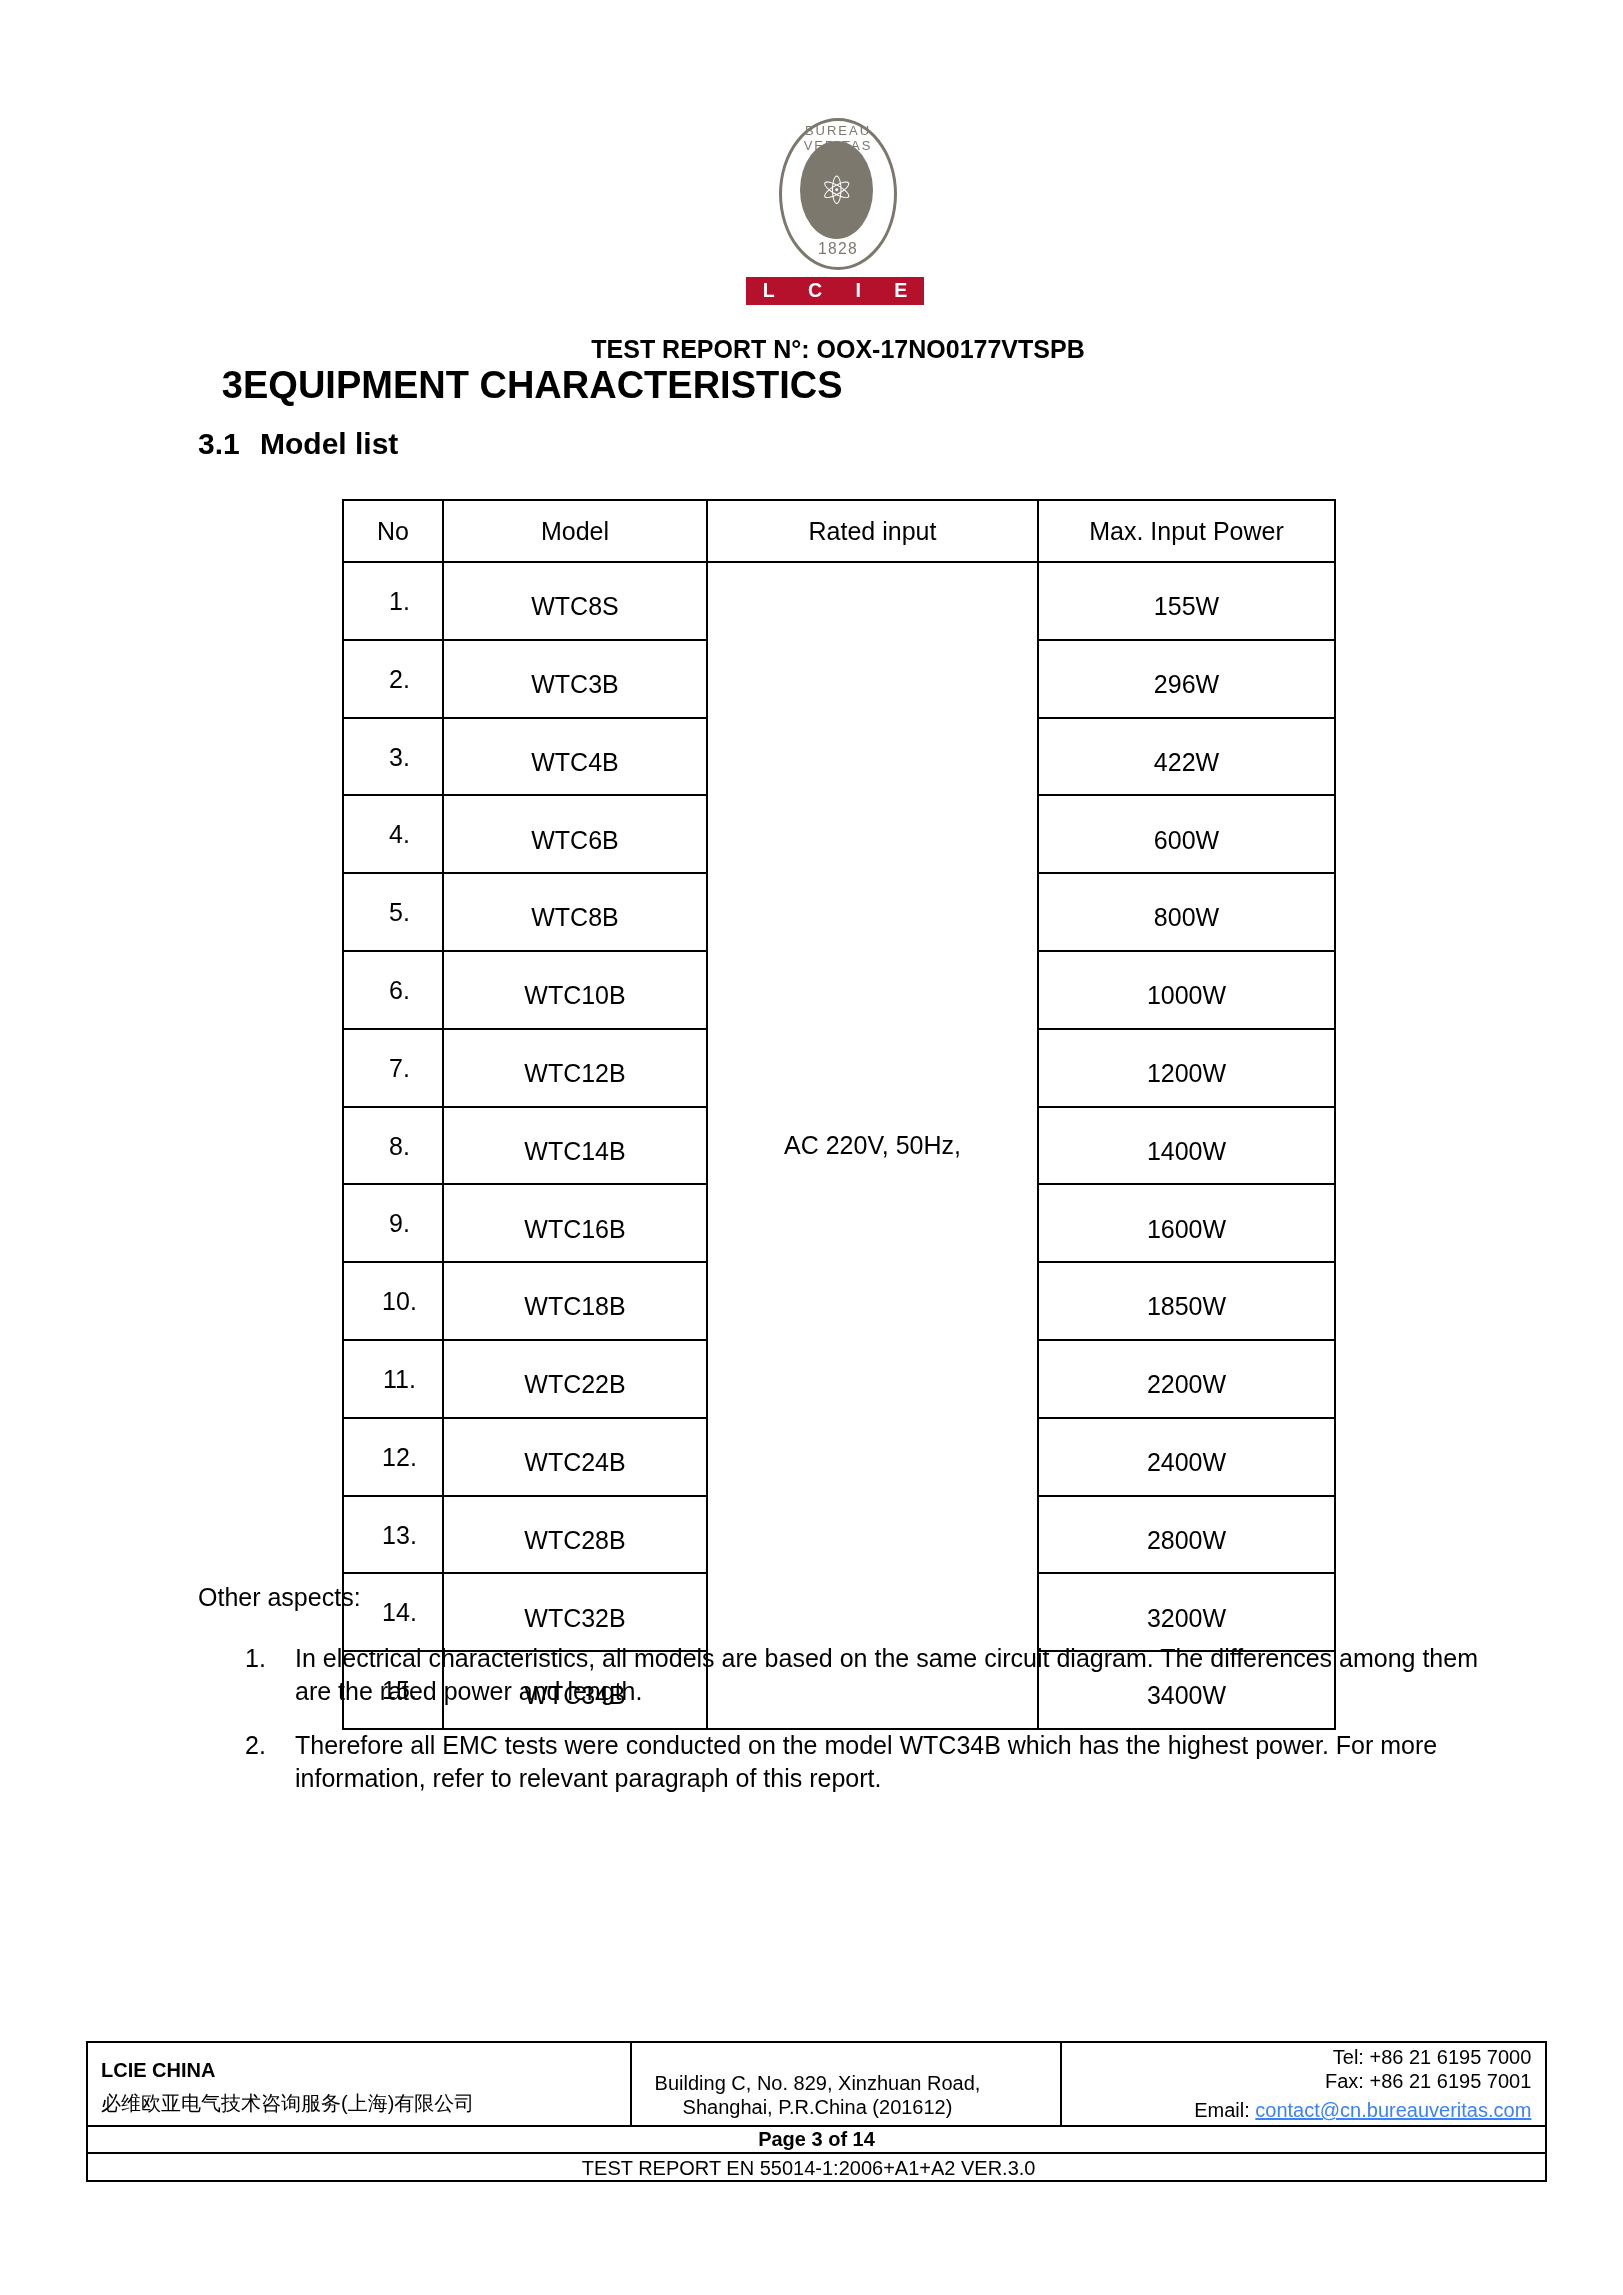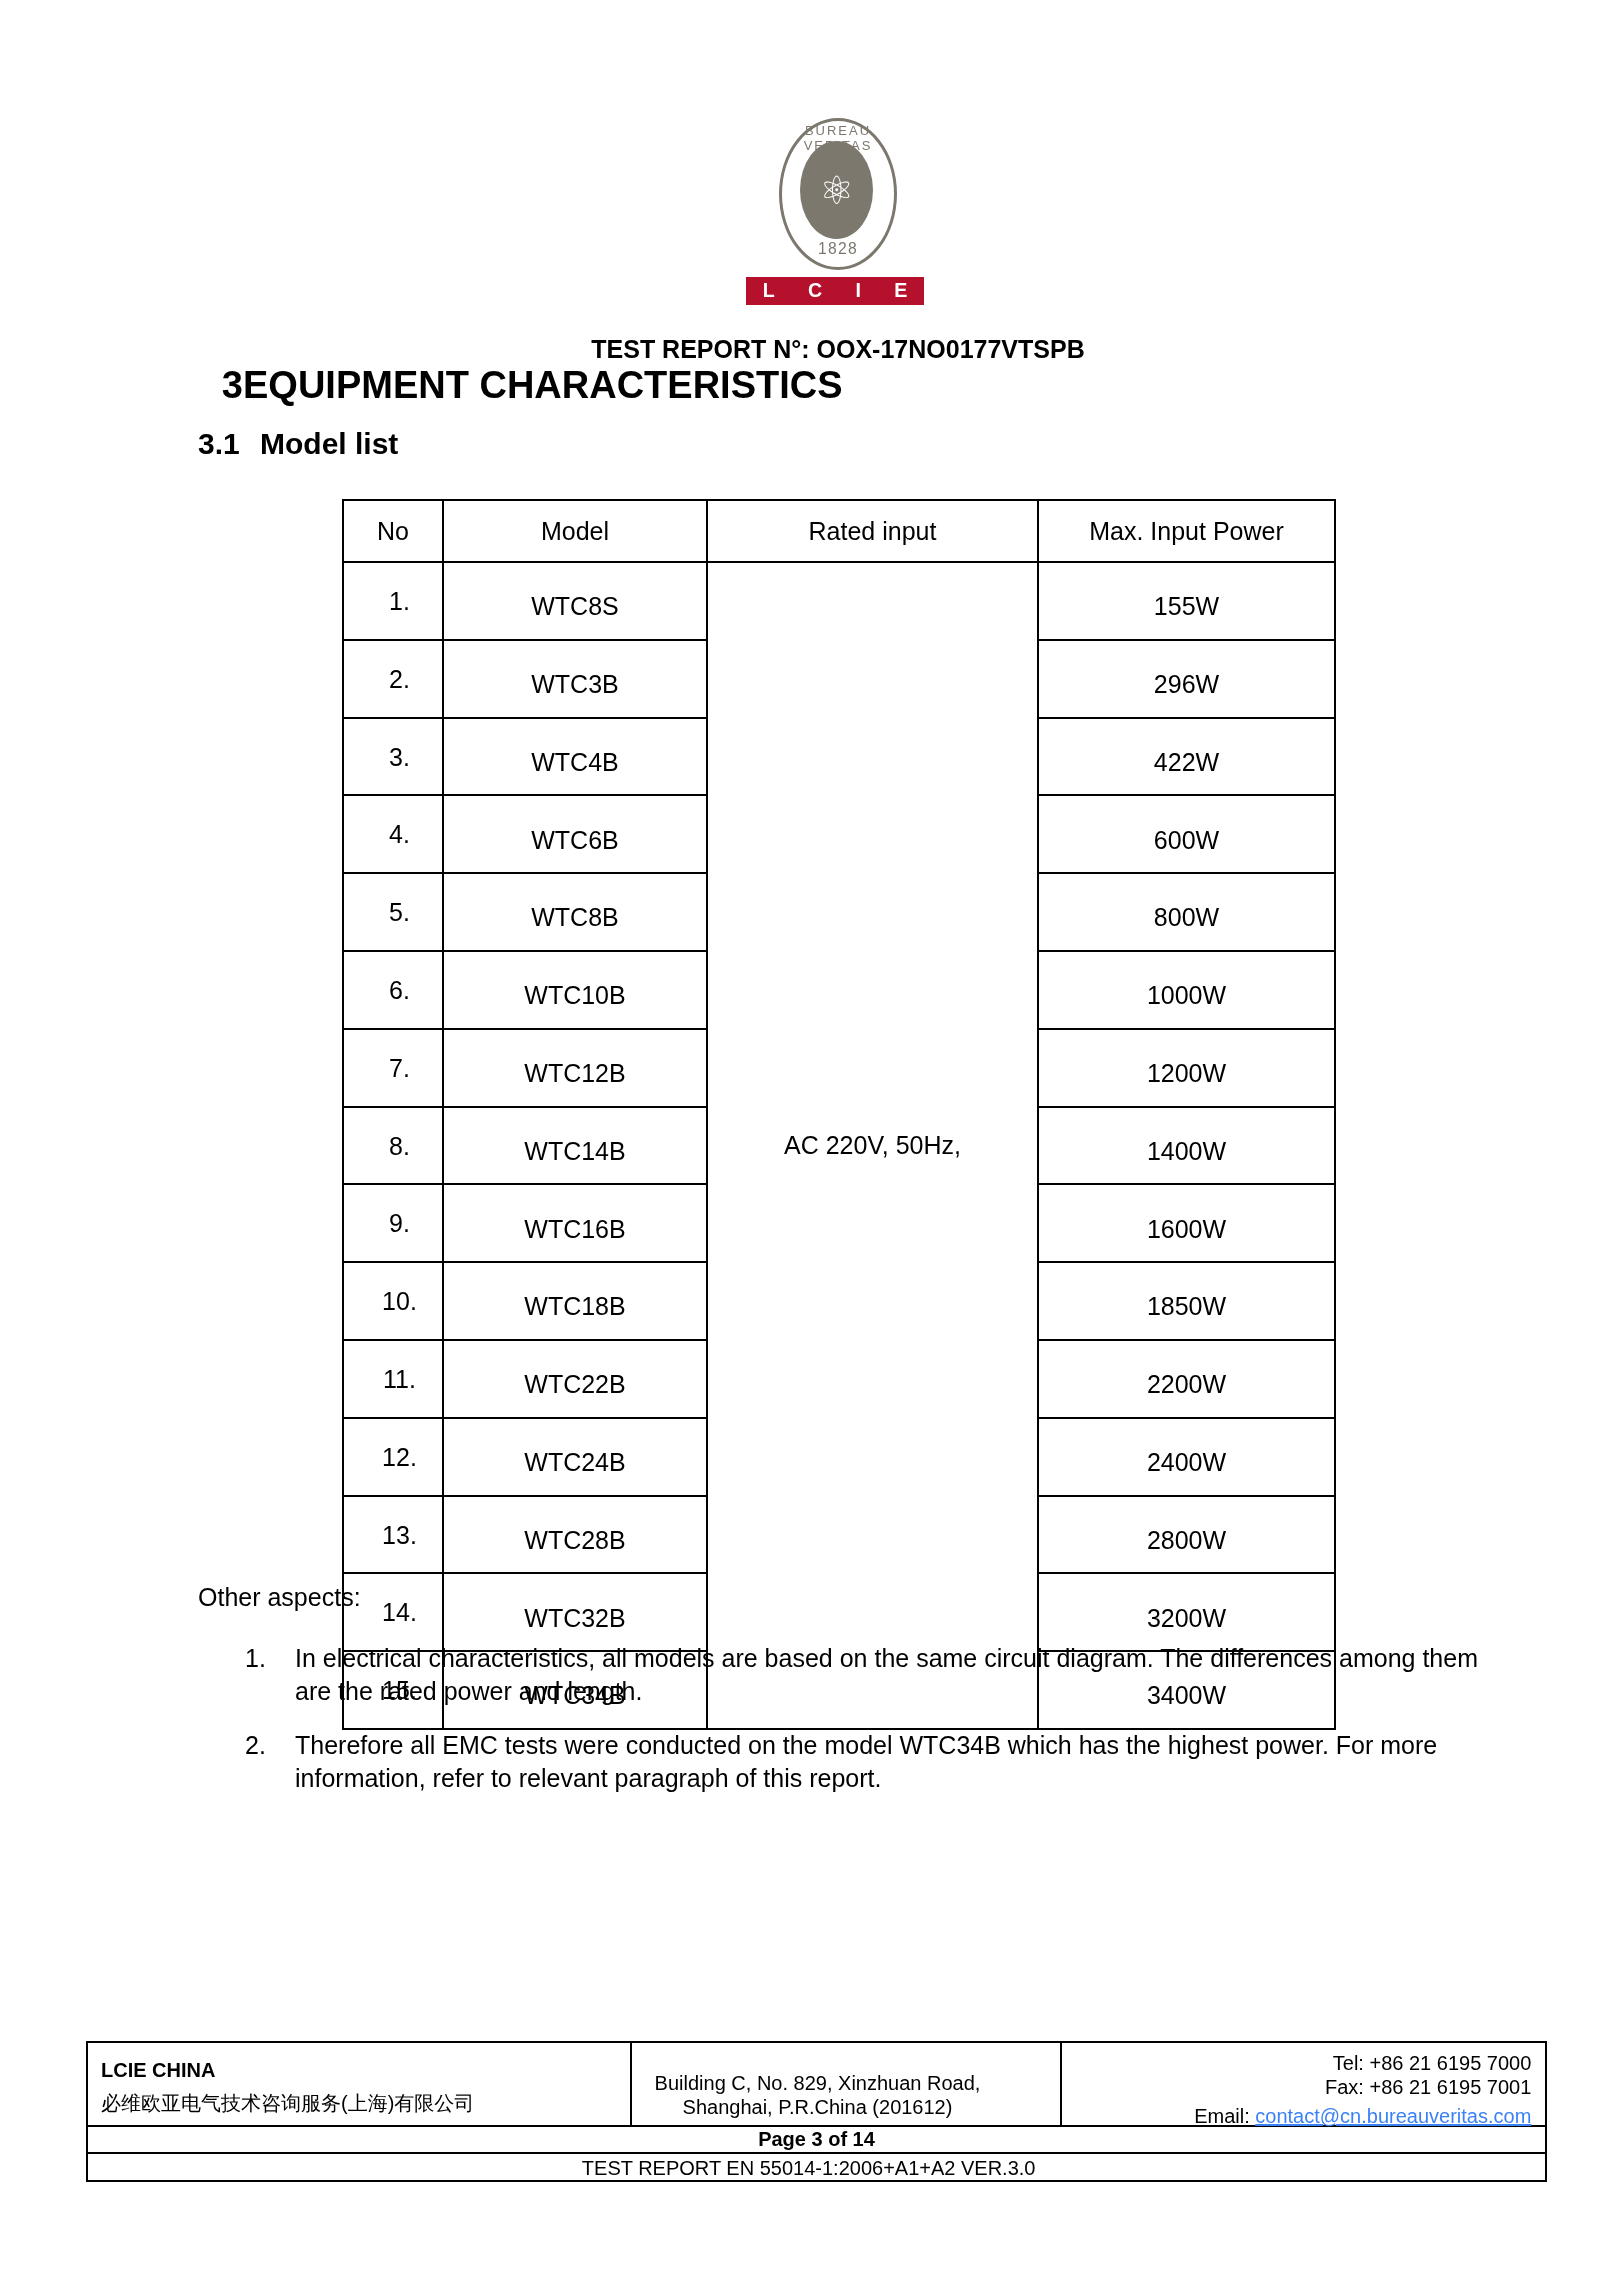--- a/index.html
+++ b/index.html
@@ -72,21 +72,21 @@
     
     .footer {
       left: 86px; top: 2041px; width: 1461px; height: 141px;
       border: 2px solid #000; box-sizing: border-box; font-size: 20px;
     }
     .f-row1 { position: absolute; left: 0; top: 0; width: 100%; height: 84px; border-bottom: 2px solid #000; box-sizing: border-box; }
     .f-row2 { position: absolute; left: 0; top: 84px; width: 100%; height: 27px; border-bottom: 2px solid #000; box-sizing: border-box; text-align: center; font-weight: bold; line-height: 25px; }
     .f-row3 { position: absolute; left: 0; top: 111px; width: 100%; height: 29px; text-align: center; line-height: 29px; padding-right: 15.7px; box-sizing: border-box; }
     .f-c1 { position: absolute; left: 0; top: 0; width: 544px; height: 100%; border-right: 2px solid #000; box-sizing: border-box; padding-left: 13px; }
     .f-c2 { position: absolute; left: 487px; top: 0; width: 487px; height: 100%; border-right: 2px solid #000; box-sizing: border-box; text-align: center; padding-top: 28px; line-height: 24px; }
-    .f-c3 { position: absolute; left: 974px; top: 0; width: 485px; height: 100%; text-align: right; padding-right: 15.7px; box-sizing: border-box; line-height: 24px; padding-top: 8px; }
+    .f-c3 { position: absolute; left: 974px; top: 0; width: 485px; height: 100%; text-align: right; padding-right: 15.7px; box-sizing: border-box; line-height: 24px; padding-top: 2px; }
     .f-company { font-weight: bold; margin-top: 15.7px; }
     .f-cn { margin-top: 7.9px; }
     .email-link { color: #3b82f6; text-decoration: underline; }
   </style>
 </head>
 <body>
 
 <div class="abs logo">
   <div class="seal">
     <div class="seal-text seal-top">BUREAU VERITAS</div>

